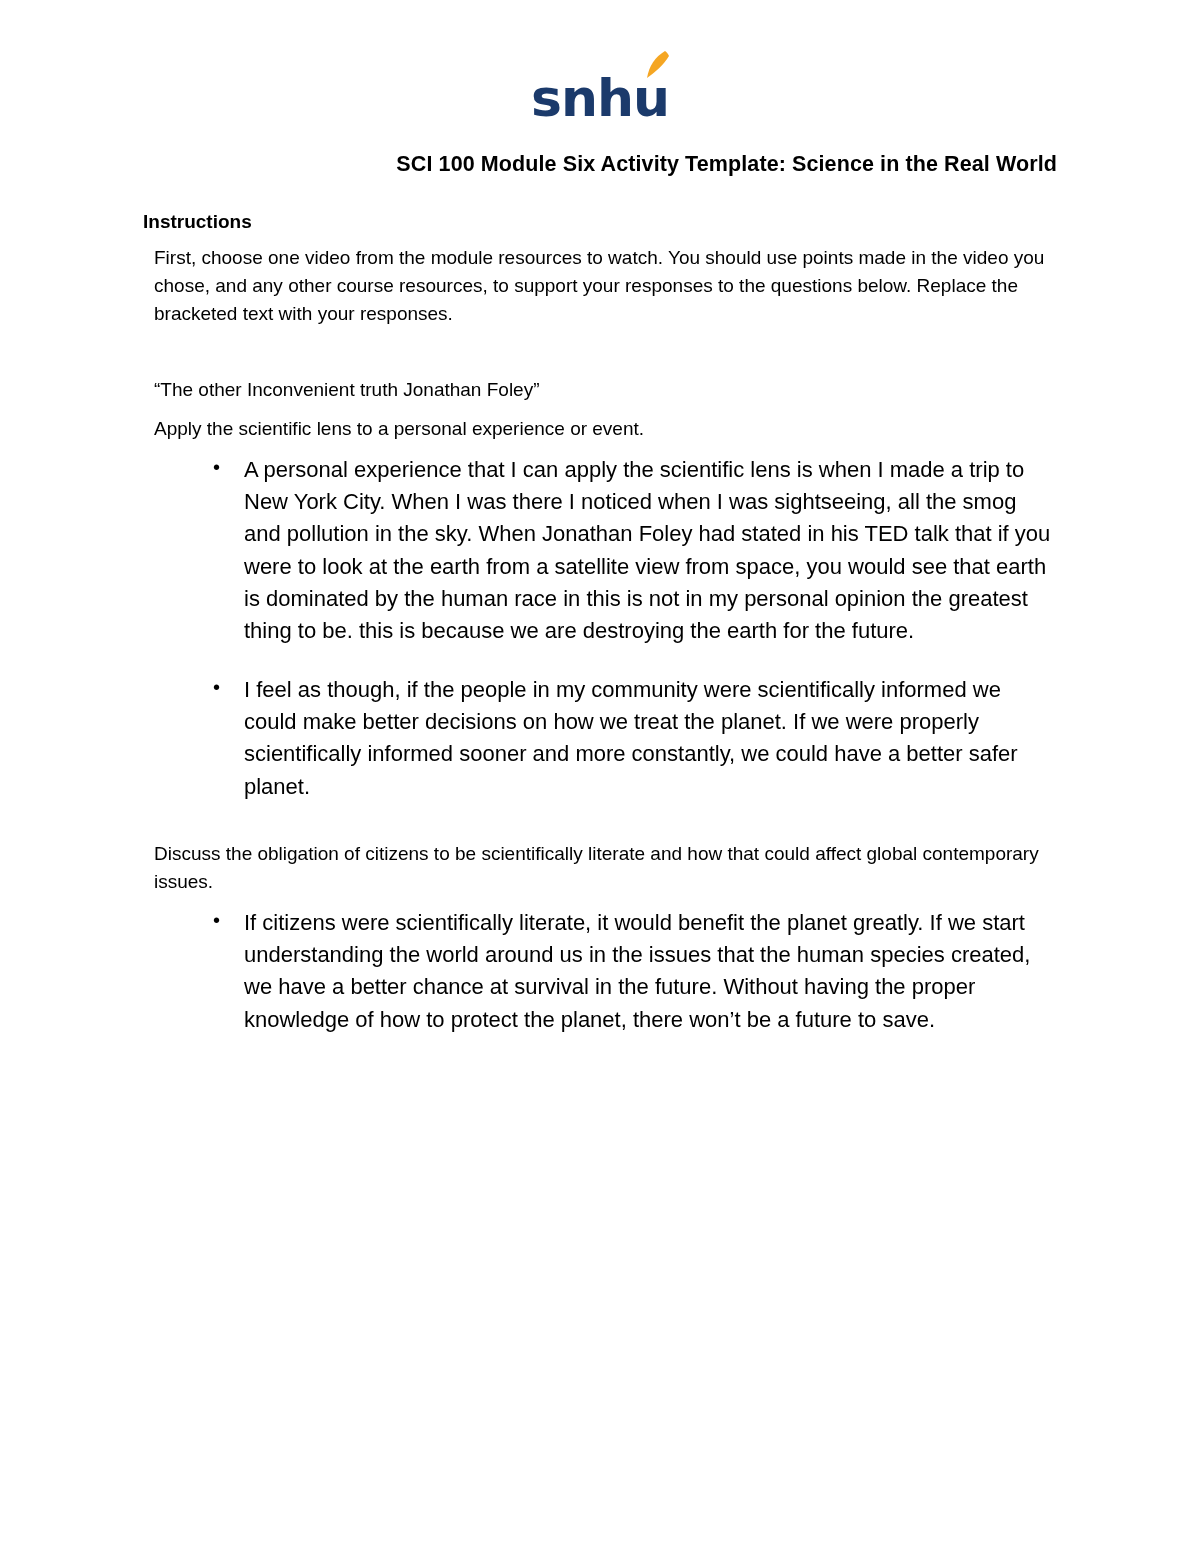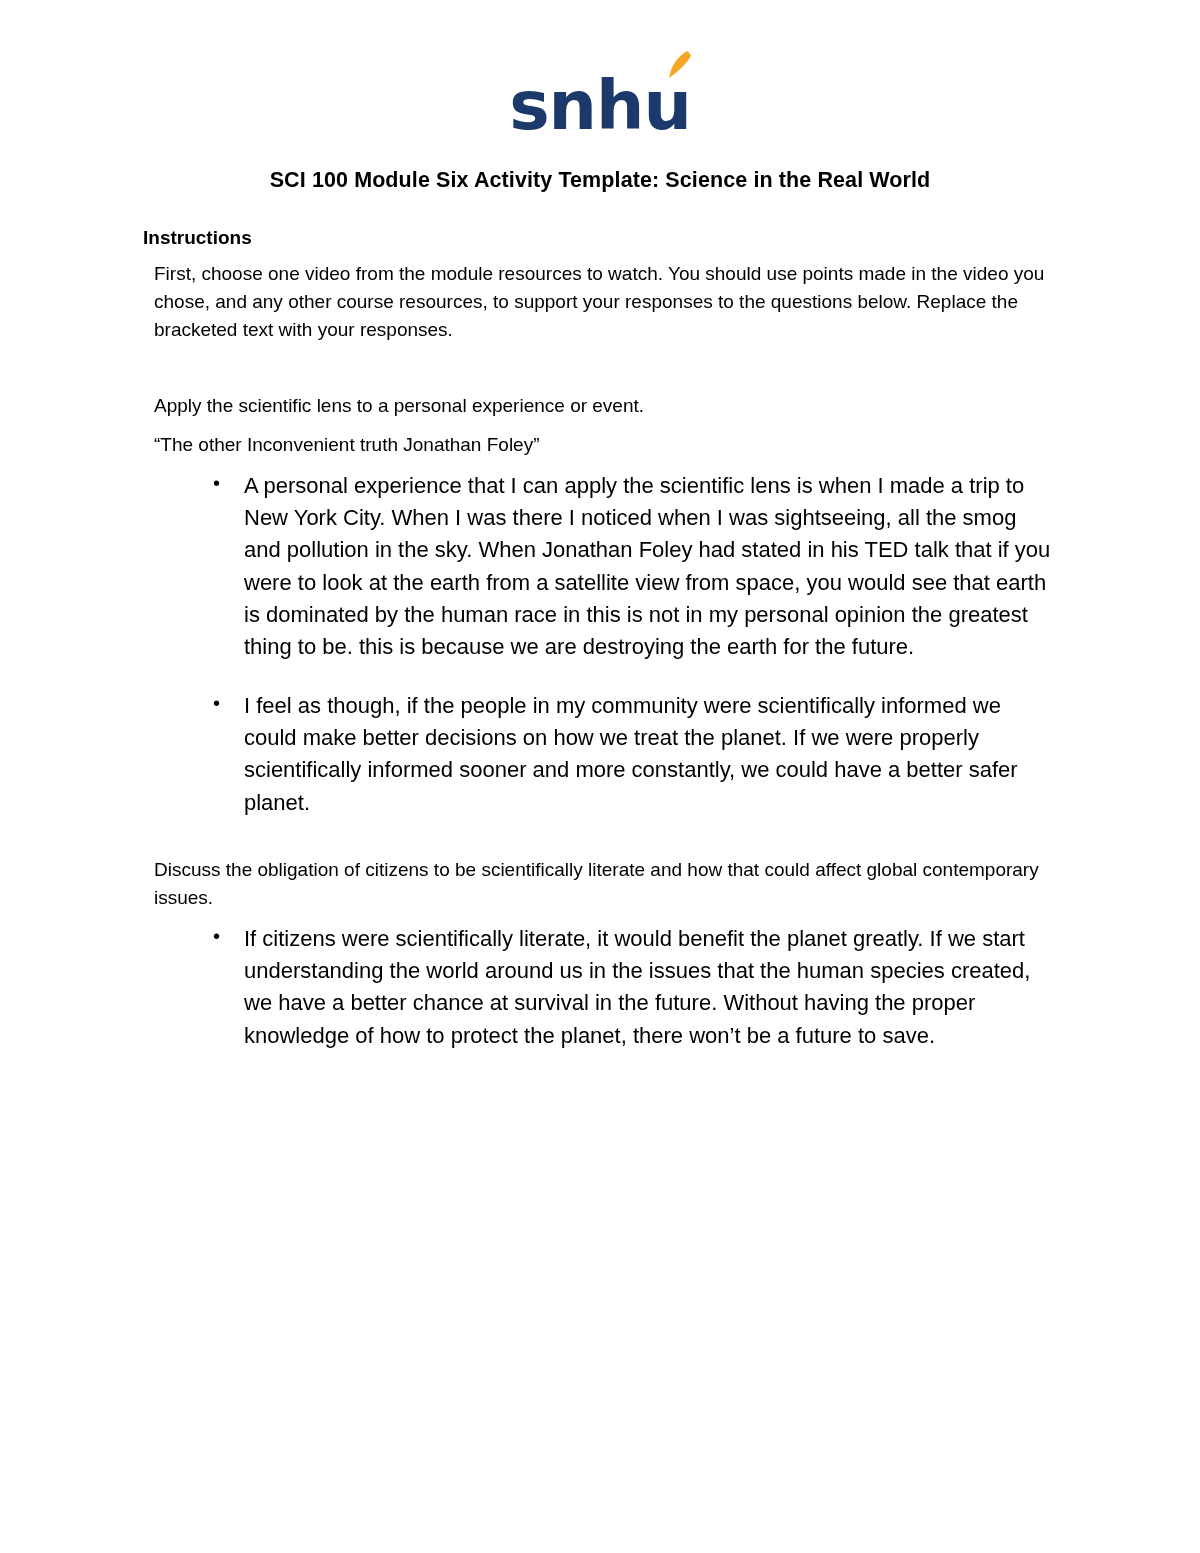--- a/index.html
+++ b/index.html
@@ -26,34 +26,34 @@
     margin-top: 12px;
     margin-bottom: 28px;
   }
   .logo {
     display: inline-block;
     position: relative;
     line-height: 1;
   }
   .logo-text {
     font-family: "DejaVu Sans", sans-serif;
-    font-size: 68px;
+    font-size: 52px;
     font-weight: 700;
     color: #1b3a6b;
     letter-spacing: -1px;
   }
   .logo-flame {
     position: absolute;
     right: -2px;
     top: -22px;
     width: 26px;
     height: 30px;
   }
   .doc-title {
-    text-align: center;
+    text-align: right;
     font-size: 21.5px;
     font-weight: 700;
     color: #000;
     margin: 0 0 34px 0;
     letter-spacing: 0.1px;
   }
   .section-heading {
     font-size: 19px;
     font-weight: 700;
     margin: 0 0 2px 0;
@@ -103,23 +103,23 @@
     </span>
   </div>
 
   <h1 class="doc-title">SCI 100 Module Six Activity Template: Science in the Real World</h1>
 
   <h2 class="section-heading">Instructions</h2>
   <p class="body-text">First, choose one video from the module resources to watch. You should use points made in the video you chose, and any other course resources, to support your responses to the questions below. Replace the bracketed text with your responses.</p>
 
   <div class="spacer"></div>
 
+  <p class="body-text">“The other Inconvenient truth Jonathan Foley”</p>
+
   <p class="body-text">Apply the scientific lens to a personal experience or event.</p>
-
-  <p class="body-text">“The other Inconvenient truth Jonathan Foley”</p>
   <ul class="bullets">
     <li>A personal experience that I can apply the scientific lens is when I made a trip to New York City. When I was there I noticed when I was sightseeing, all the smog and pollution in the sky. When Jonathan Foley had stated in his TED talk that if you were to look at the earth from a satellite view from space, you would see that earth is dominated by the human race in this is not in my personal opinion the greatest thing to be. this is because we are destroying the earth for the future.</li>
   </ul>
 
   <div class="spacer"></div>
 
   <ul class="bullets">
     <li>I feel as though, if the people in my community were scientifically informed we could make better decisions on how we treat the planet. If we were properly scientifically informed sooner and more constantly, we could have a better safer planet.</li>
   </ul>
 

